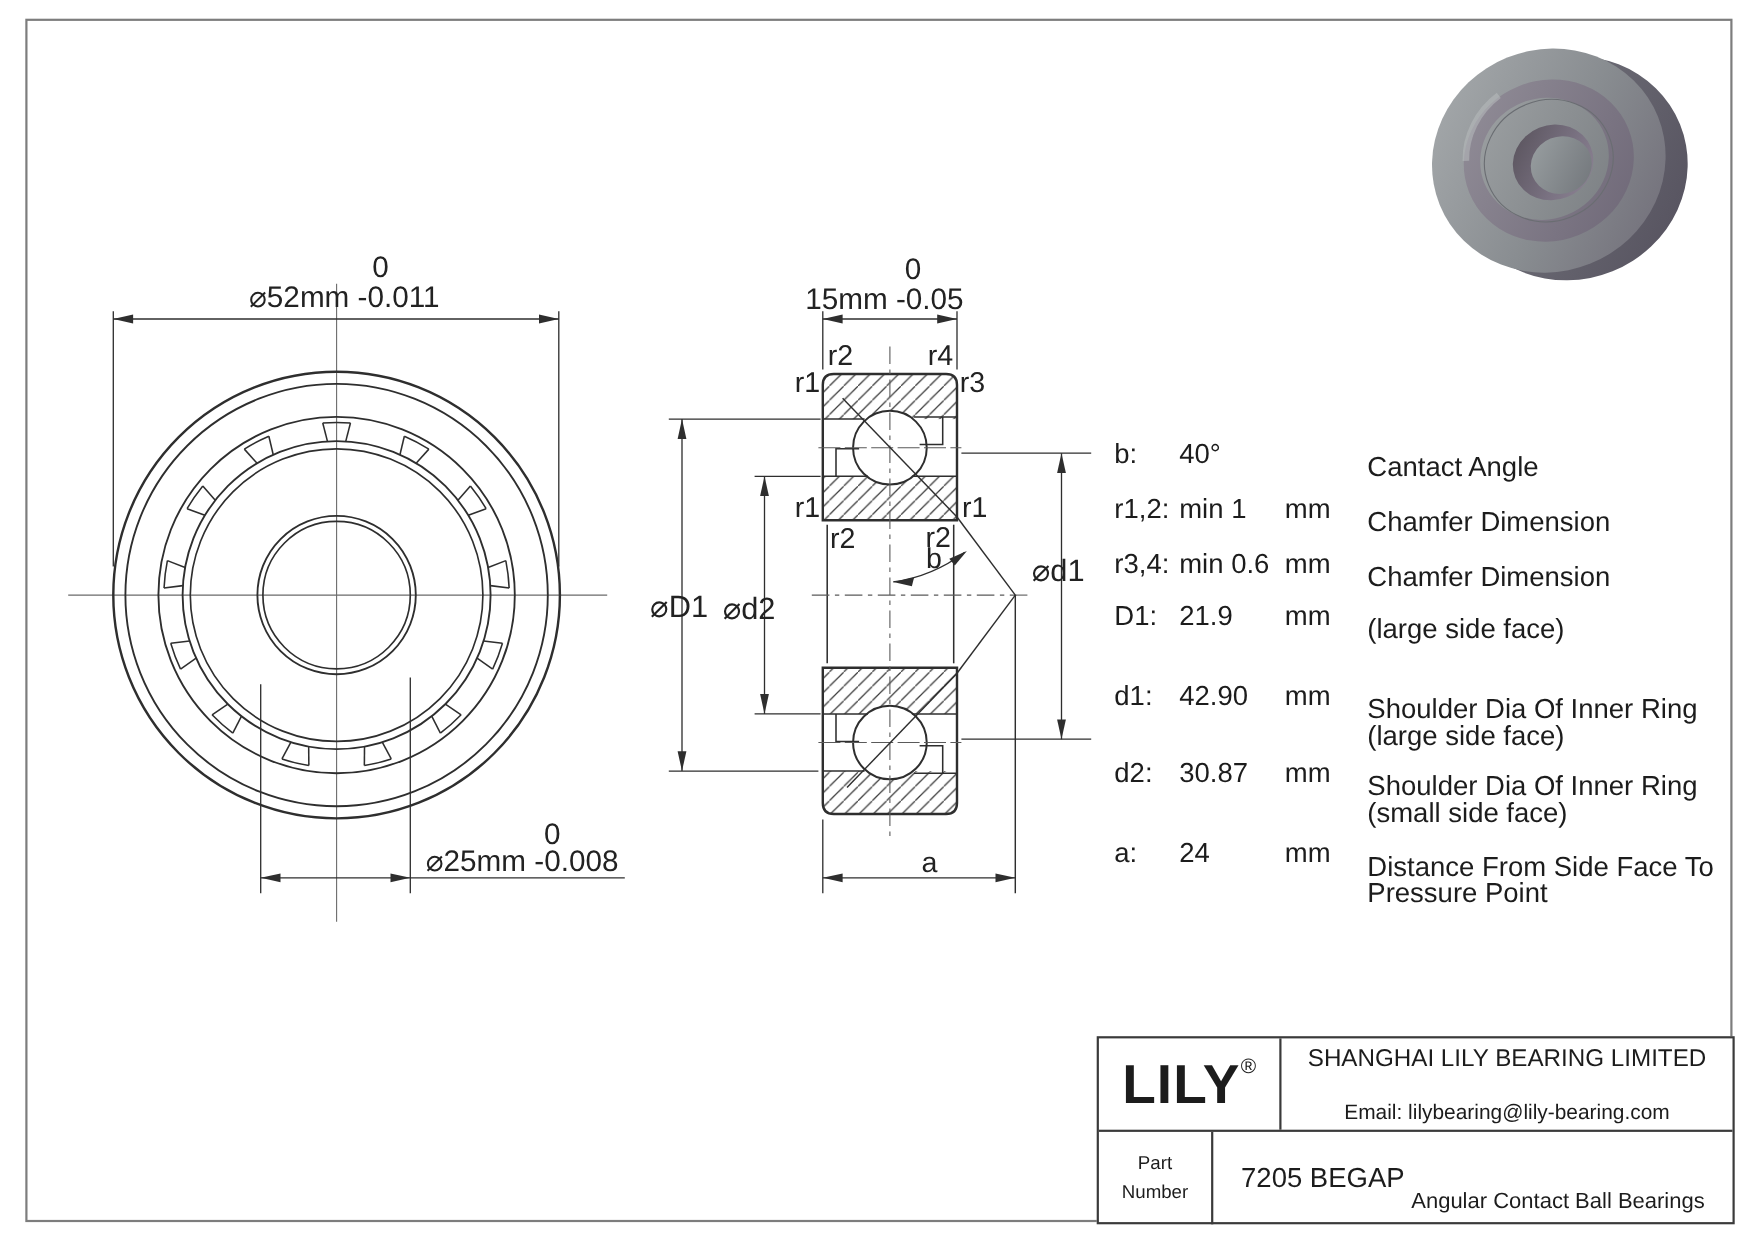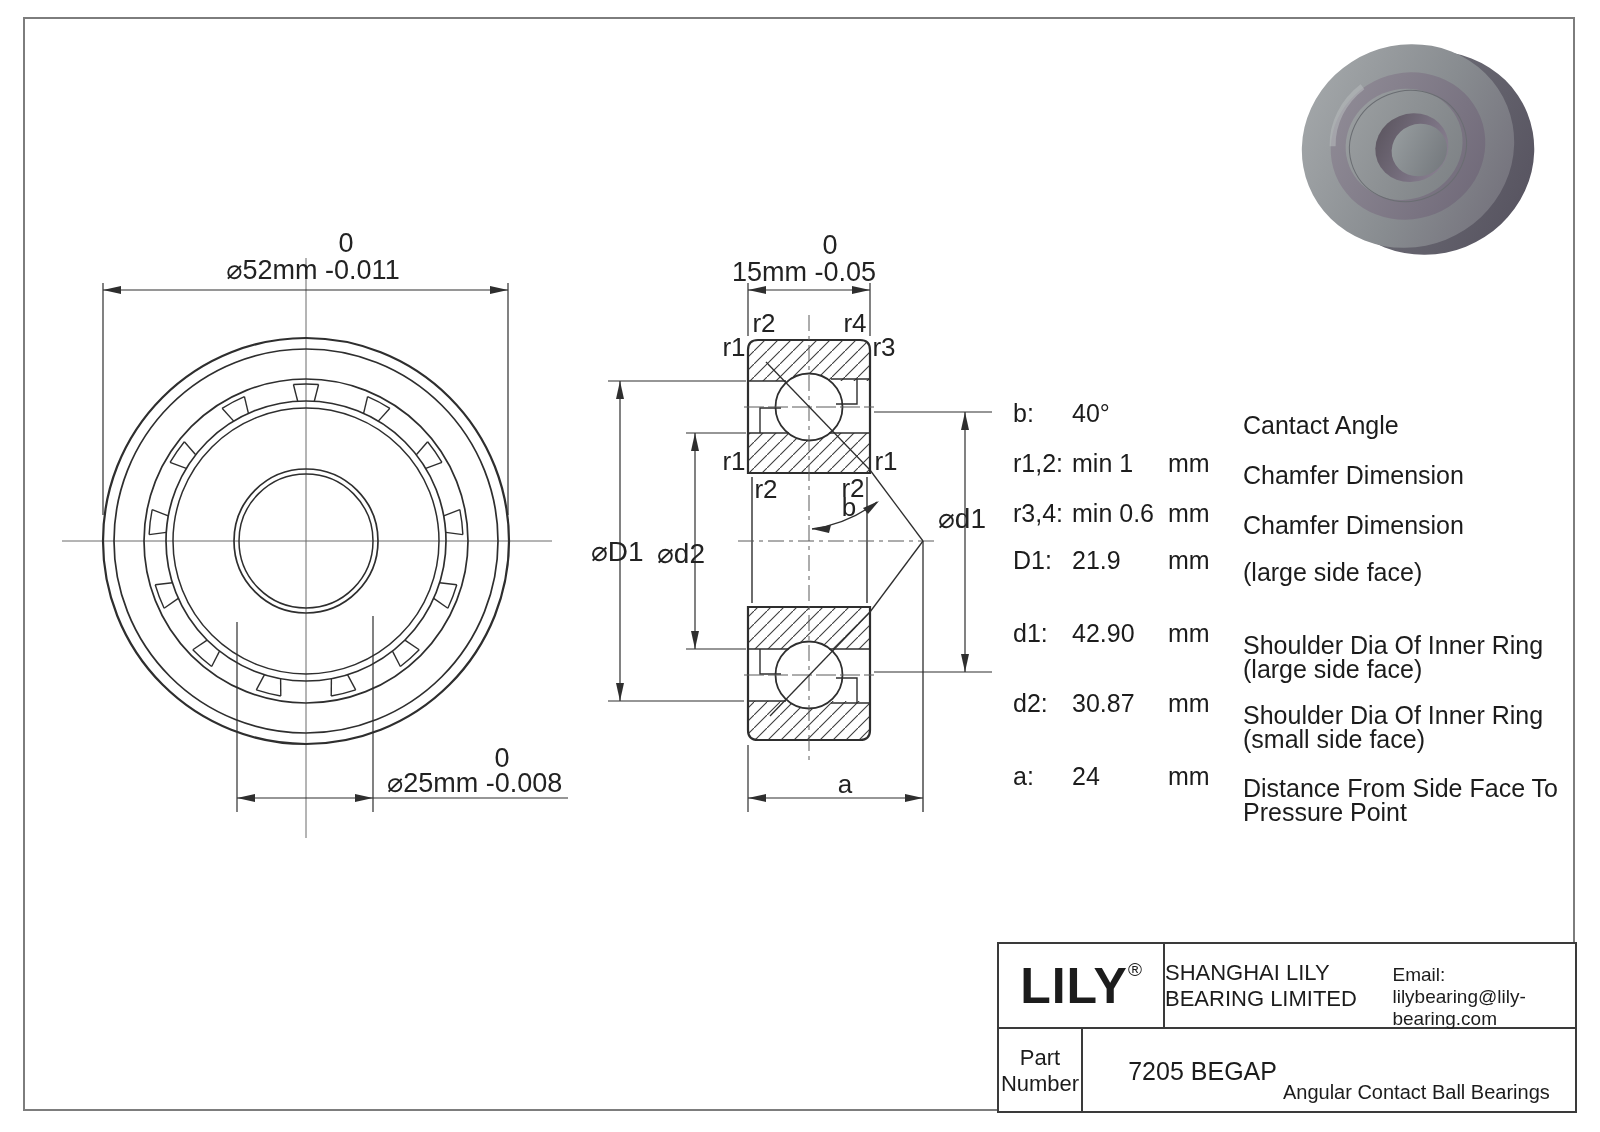--- a/index.html
+++ b/index.html
@@ -21,27 +21,27 @@
 
   
   #titleblock{position:absolute;left:997px;top:942px;width:580px;height:171px;
               border:2px solid #3a3a3a;box-sizing:border-box;background:#fff;padding-left:23px;}
   .tb-row1{position:absolute;left:0;top:0;width:100%;height:85px;border-bottom:2px solid #3a3a3a;box-sizing:border-box;}
   .tb-row2{position:absolute;left:0;top:85px;width:100%;height:84px;box-sizing:border-box;}
   .tb-logo{position:absolute;left:0;top:0;width:166px;height:100%;border-right:2px solid #3a3a3a;
            box-sizing:border-box;display:flex;align-items:center;justify-content:center;}
   .tb-logo-text{font-size:50px;font-weight:700;letter-spacing:1px;}
   .tb-reg{font-size:19px;vertical-align:super;font-weight:400;position:relative;top:-16px;}
-  .tb-company{position:absolute;left:166px;top:0;right:0;height:100%;display:flex;flex-direction:row;
+  .tb-company{position:absolute;left:166px;top:0;right:0;height:100%;display:flex;flex-direction:column;
               align-items:center;justify-content:center;gap:4px;}
   .tb-company-name{font-size:22px;}
   .tb-email{font-size:19px;margin-top:22px;}
-  .tb-partlabel{position:absolute;left:0;top:0;width:84px;height:100%;border-right:2px solid #3a3a3a;
+  .tb-partlabel{position:absolute;left:0;top:0;width:104px;height:100%;border-right:2px solid #3a3a3a;
                 box-sizing:border-box;display:flex;flex-direction:column;align-items:center;justify-content:center;
-                font-size:22px;line-height:26px;}
+                font-size:17px;line-height:26px;}
   .tb-partinfo{position:absolute;left:104px;top:0;right:0;height:100%;display:flex;flex-direction:row;
                align-items:center;justify-content:center;gap:6px;}
   .tb-partnum{font-size:25px;}
   .tb-parttype{font-size:20px;margin-top:43px;}
 </style>
 </head>
 <body>
 
 <div id="page">
   <div id="frame"></div>

